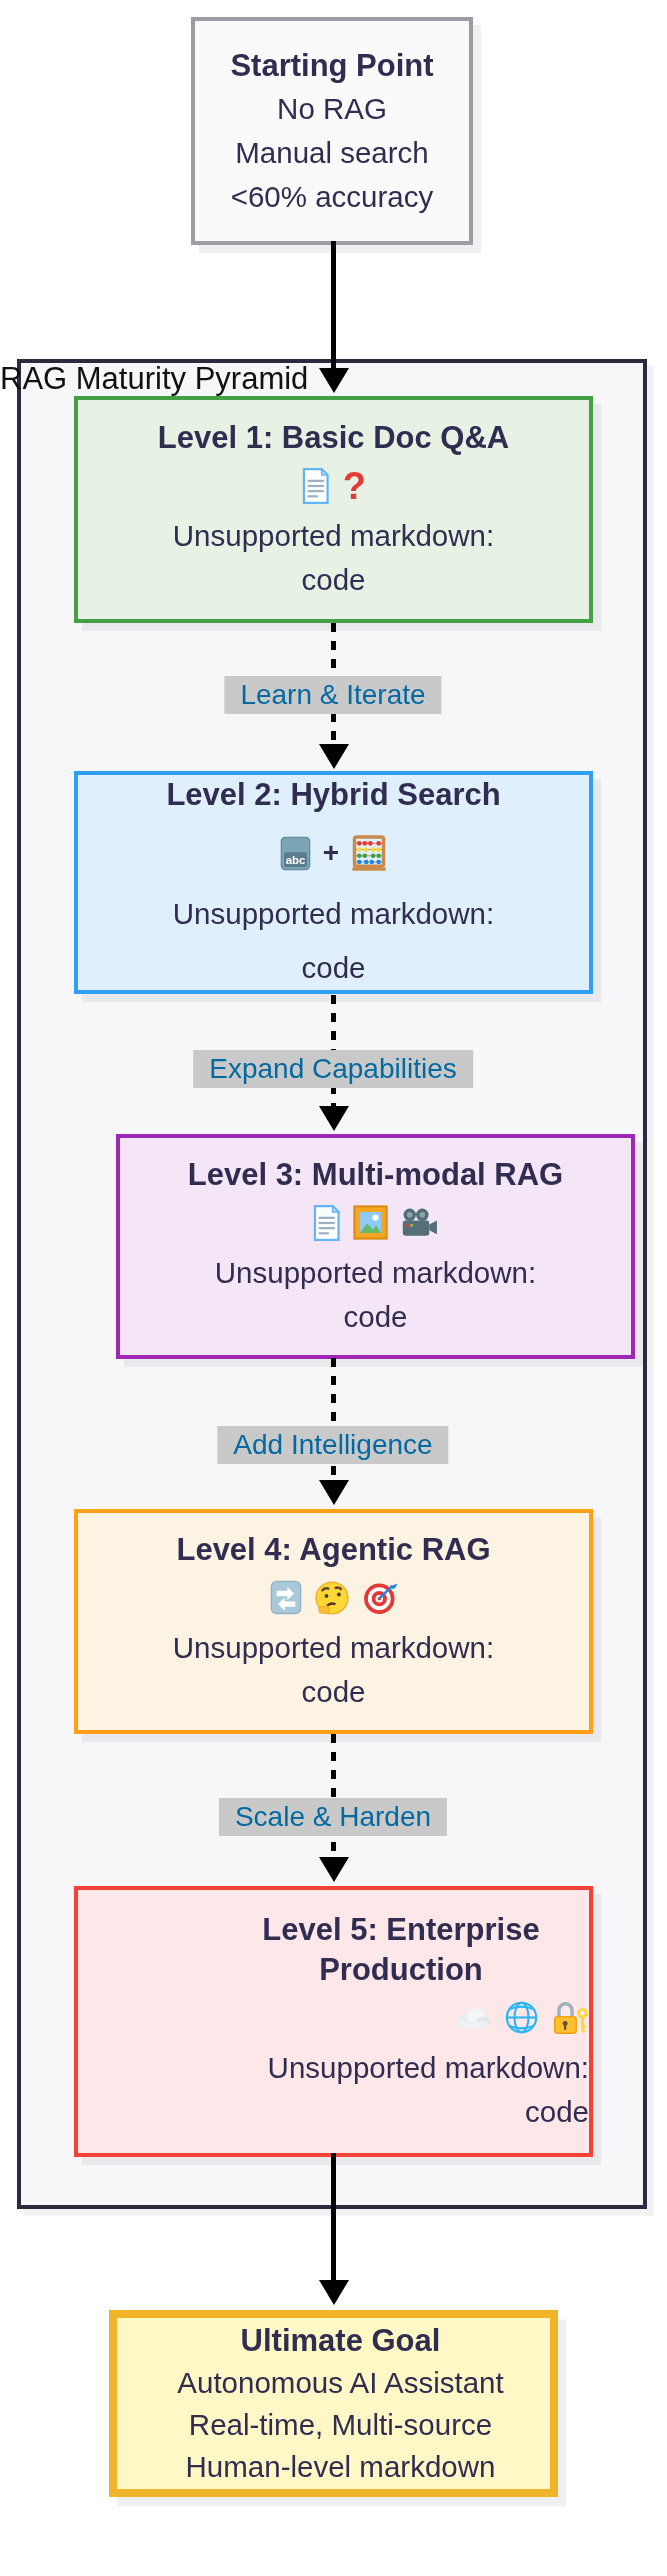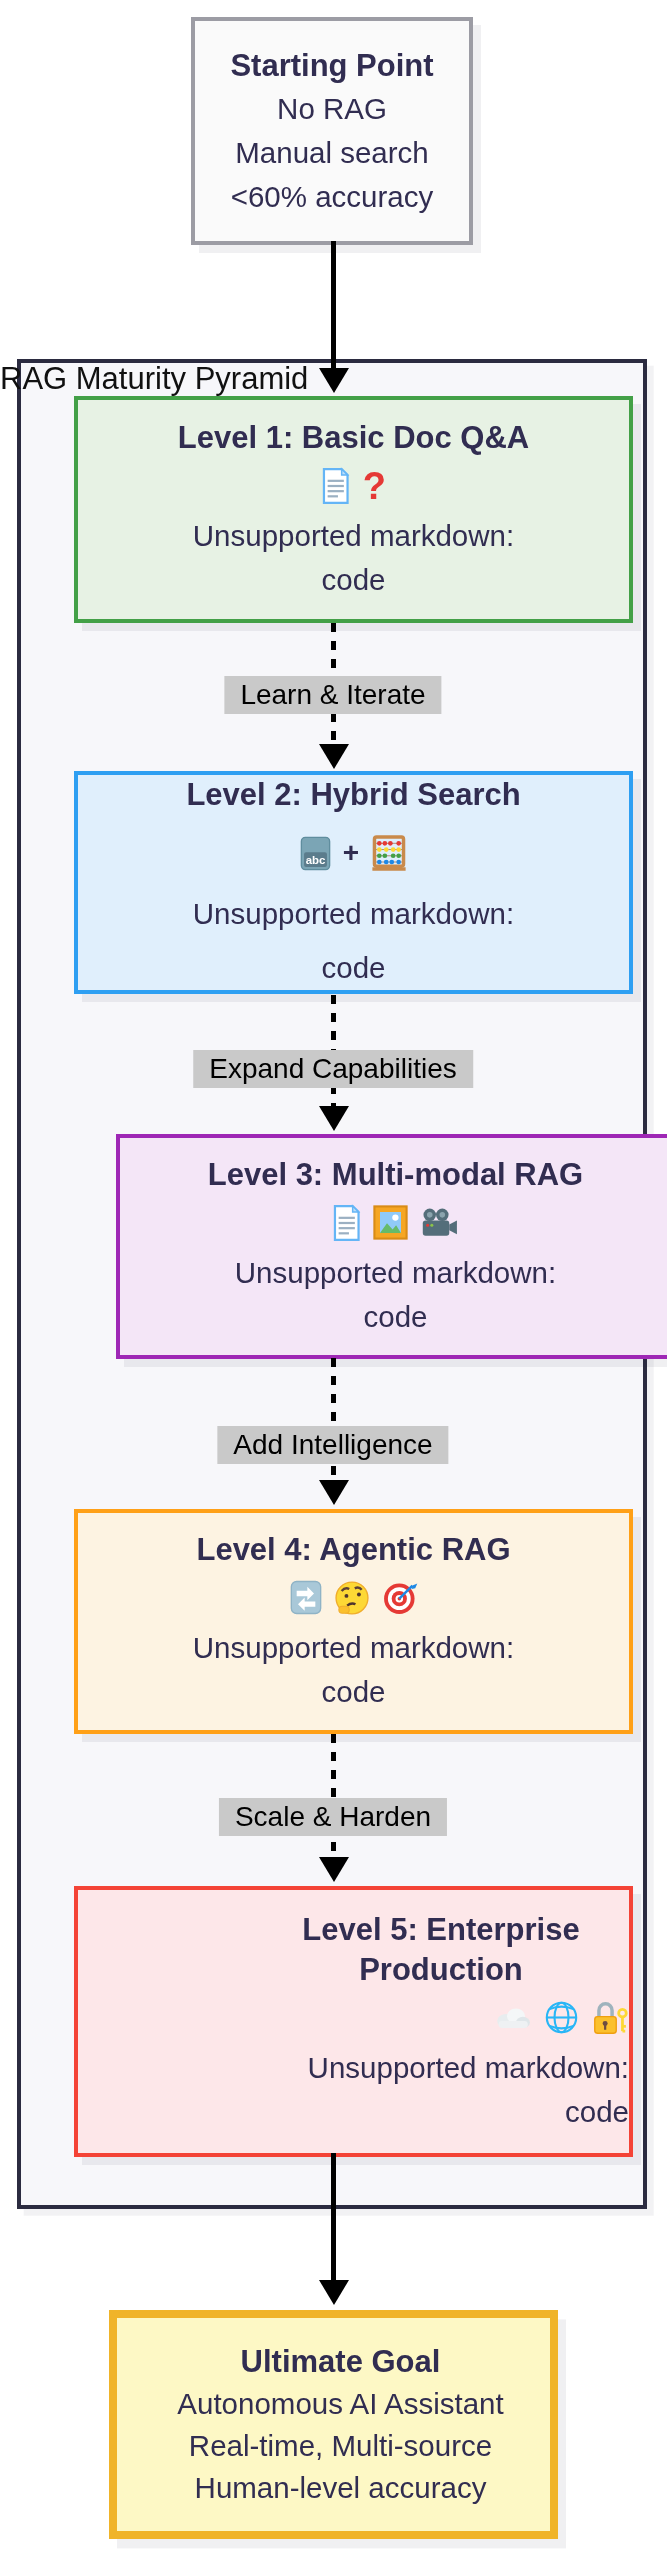--- a/index.html
+++ b/index.html
@@ -14,35 +14,35 @@
   .start-box{left:191px;top:17px;width:282px;height:228px;border:4px solid #9c9ca4;background:#fafafa;text-align:right;}
   .node-title{font-size:31px;font-weight:bold;line-height:43px;}
   .node-line{font-size:29.5px;line-height:44px;}
   
   .pyramid{position:absolute;left:17px;top:359px;width:630px;height:1850px;
     box-sizing:border-box;border:4px solid #2b2b40;background:#f7f7fa;
     box-shadow:6.7px 6.7px 0 rgba(40,40,70,0.06);}
   .pyramid-title{position:absolute;left:0;top:364px;width:100%;
     font-size:31px;line-height:29.5px;color:#111111;z-index:2;}
   
-  .level{left:74px;width:559px;border-width:4px;border-style:solid;z-index:3;}
+  .level{left:74px;width:519px;border-width:4px;border-style:solid;z-index:3;}
   .level-title{font-size:31px;font-weight:bold;line-height:40px;white-space:nowrap;}
   .level-title.wrap{white-space:normal;max-width:376px;}
   .icon-row{display:flex;align-items:center;justify-content:center;gap:12px;height:48px;margin:4px 0;}
   .q-glyph{font-size:38px;font-weight:bold;color:#e53935;line-height:40px;}
   .plus-glyph{font-size:28px;font-weight:bold;color:#312d51;}
   
   .vline{position:absolute;left:331px;width:4.7px;background:#000;z-index:4;}
   .vline.dotted{background:repeating-linear-gradient(to bottom,#000 0 8.7px,transparent 8.7px 18px);}
   .arrow-head{position:absolute;left:319px;width:0;height:0;z-index:5;
     border-left:15.4px solid transparent;border-right:15.4px solid transparent;border-top:25px solid #000;}
   .edge-label{position:absolute;left:333px;transform:translateX(-50%);z-index:6;
-    font-size:28px;line-height:34px;padding:2px 16px;color:#000000;white-space:nowrap;}
-  
-  .goal-box{left:109px;top:2310px;width:449px;height:229px;border:8px solid #f0b429;background:#fdf8c5;padding-left:14px;}
+    font-size:28px;line-height:34px;padding:2px 16px;color:#0369a1;white-space:nowrap;}
+  
+  .goal-box{left:109px;top:2310px;width:449px;height:187px;border:8px solid #f0b429;background:#fdf8c5;padding-left:14px;}
   .goal-line{font-size:29.5px;line-height:42px;}
   svg{display:block;}
 </style>
 </head>
 <body>
 
 <div id="canvas">
 
   <div class="box shadowed start-box" style="border-color: rgb(156, 156, 164); background-color: rgb(250, 250, 250);">
     <div class="node-title">Starting Point</div>
@@ -262,17 +262,17 @@
     <div class="node-line">code</div>
   </div>
 
   <div class="vline" style="top:2153px;height:129px;"></div>
   <div class="arrow-head" style="top:2280px;"></div>
 
   <div class="box goal-box" style="box-shadow: rgba(40, 40, 70, 0.07) 8px 9.4px 0px; border-color: rgb(240, 180, 41); background-color: rgb(253, 248, 197);">
     <div class="node-title">Ultimate Goal</div>
     <div class="goal-line">Autonomous AI Assistant</div>
     <div class="goal-line">Real-time, Multi-source</div>
-    <div class="goal-line">Human-level accuracy</div>
+    <div class="goal-line">Human-level markdown</div>
   </div>
 
 </div>
 
 
 </body></html>

